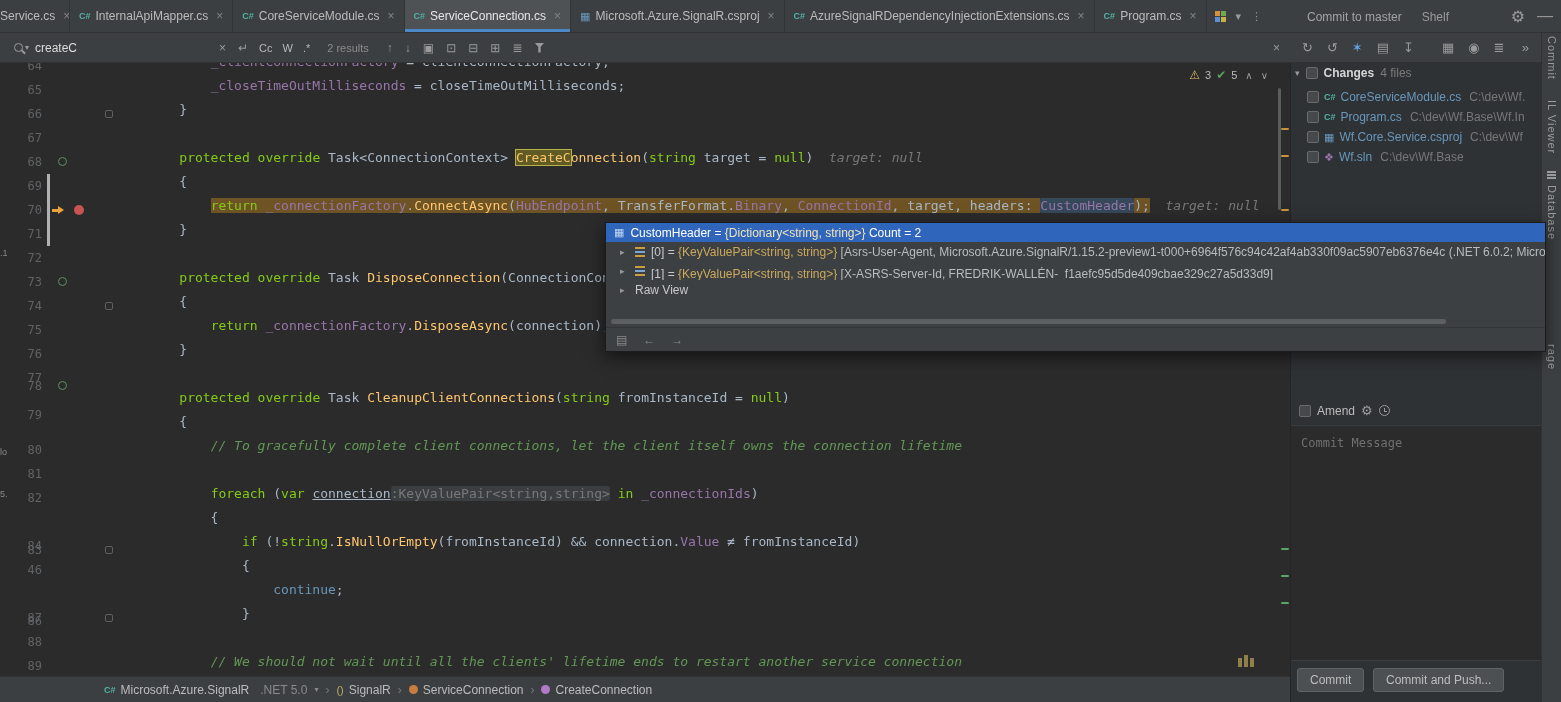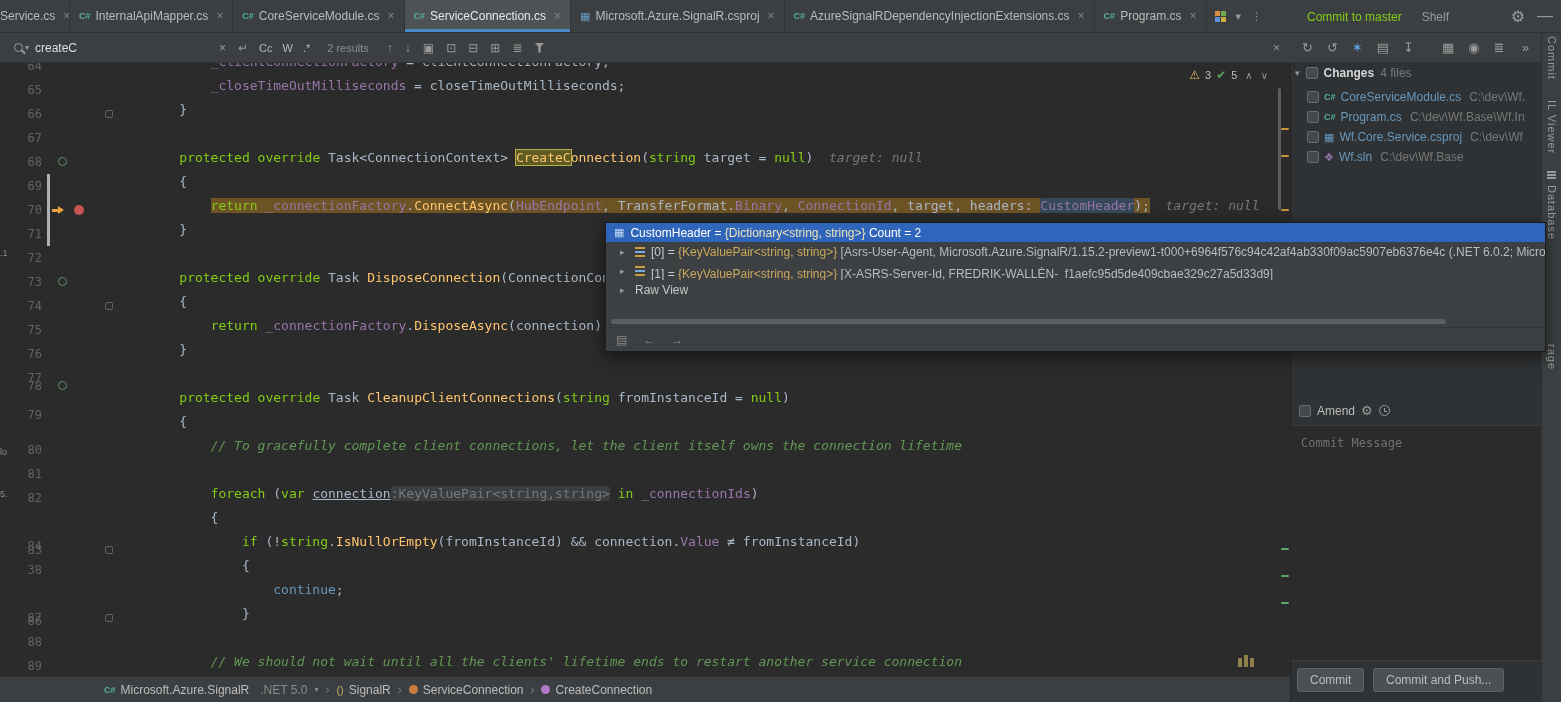--- a/index.html
+++ b/index.html
@@ -20,21 +20,21 @@
   .tclose{color:#848484;font-size:12px;margin-left:3px}
   .tab-extras{display:flex;align-items:center;gap:10px;padding:0 8px}
   .mosaic{width:11px;height:11px;display:grid;grid-template-columns:1fr 1fr;gap:1px}
   .mosaic i{display:block}
   .mosaic i:nth-child(1){background:#D98D3E}.mosaic i:nth-child(2){background:#6FA84F}
   .mosaic i:nth-child(3){background:#5A8FD6}.mosaic i:nth-child(4){background:#C7B23E}
   .dimglyph{color:#9A9A9A;font-size:11px}
   .right-tabs{position:absolute;right:0;top:0;height:32px;width:272px;display:flex;
               align-items:center;padding:0 8px;gap:2px}
   .rtab{padding:0 10px;font-size:12px;color:#9A9A9A}
-  .rtab.active{color:#84cc16}
+  .rtab.active{color:#a3a3a3}
   .rt-icons{margin-left:auto;display:flex;gap:12px;align-items:center;color:#9A9A9A}
 
   
   .search-row{position:absolute;left:0;top:33px;width:1290px;height:30px;background:#3C3F41;
               border-bottom:1px solid #323232;display:flex;align-items:center;padding-left:14px;font-size:12px}
   .zoomy{width:9px;height:9px;border:1.5px solid #9A9A9A;border-radius:50%;position:relative;margin-right:2px}
   .zoomy::after{content:'';position:absolute;width:5px;height:1.5px;background:#9A9A9A;
                 transform:rotate(45deg);right:-4px;bottom:-1px}
   .sr-caret{color:#9A9A9A;font-size:8px;margin-right:6px}
   .sr-query{color:#DCDCDC;width:178px}
@@ -311,21 +311,21 @@
           <span class="lnum">82</span>
         </div>
         <div class="gutter-row" style="top: 447px; margin-top: 28px;">
           <span class="lnum">83</span>
           <span class="fold-icon"></span>
         </div>
         <div class="gutter-row" style="top: 471px;">
           <span class="lnum">84</span>
         </div>
         <div class="gutter-row" style="top: 495px;">
-          <span class="lnum">38</span>
+          <span class="lnum">46</span>
         </div>
         <div class="gutter-row" style="top: 546px;">
           <span class="lnum">86</span>
         </div>
         <div class="gutter-row" style="top: 543px;">
           <span class="lnum">87</span>
           <span class="fold-icon"></span>
         </div>
         <div class="gutter-row" style="top: 567px;">
           <span class="lnum">88</span>

